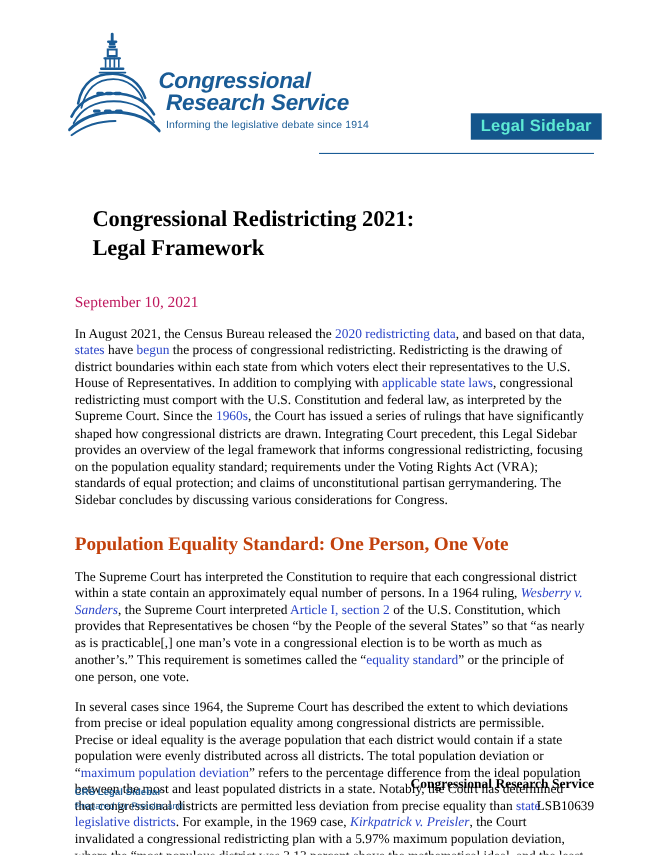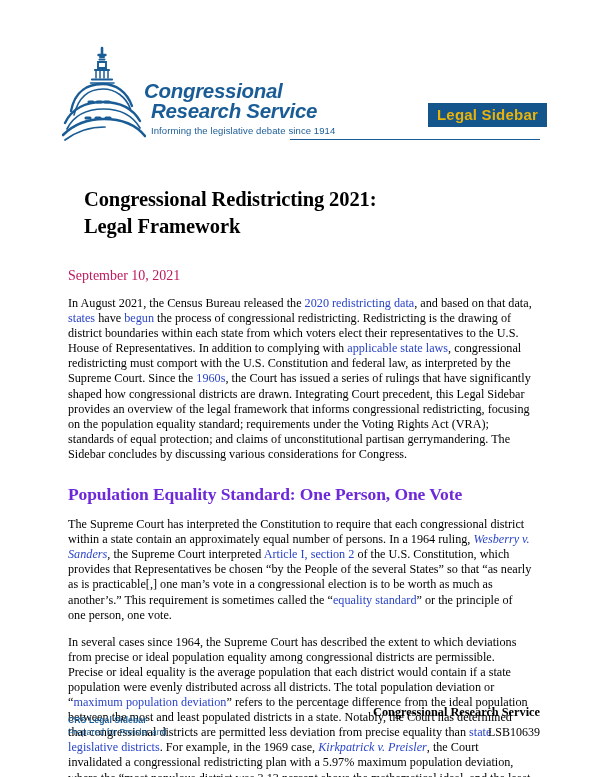--- a/index.html
+++ b/index.html
@@ -31,21 +31,21 @@
     position: absolute;
     left: 0;
     top: 0;
     width: 600px;
     height: 155px;
   }
 
   .logo-block {
     position: absolute;
     left: 62px;
-    top: 45px;
+    top: 28px;
     width: 300px;
     height: 100px;
   }
 
   .logo-dome {
     position: absolute;
     left: 0;
     top: 0;
     width: 84px;
     height: 96px;
@@ -87,21 +87,21 @@
     width: 250px;
     height: 1px;
     background: #1a5c96;
   }
 
   .sidebar-badge {
     position: absolute;
     left: 428px;
     top: 103px;
     background: #14558b;
-    color: #eab308;
+    color: #5eead4;
     font-family: "Liberation Sans", "DejaVu Sans", sans-serif;
     font-weight: bold;
     font-size: 15px;
     letter-spacing: 0.2px;
     padding: 4px 9px 5px 9px;
     line-height: 1;
     white-space: nowrap;
   }
 
   
@@ -140,21 +140,21 @@
     hyphens: none;
   }
 
   h2.section-heading {
     font-family: "Liberation Serif", "DejaVu Serif", serif;
     font-weight: bold;
     font-size: 17.5px;
     line-height: 22px;
     margin: 21px 0 0 0;
     letter-spacing: -0.1px;
-    color: #6d28d9;
+    color: #c2410c;
   }
 
   a.doclink,
   .doclink {
     color: #2a44c8;
     text-decoration: none;
   }
   .doclink.italic {
     font-style: italic;
   }

